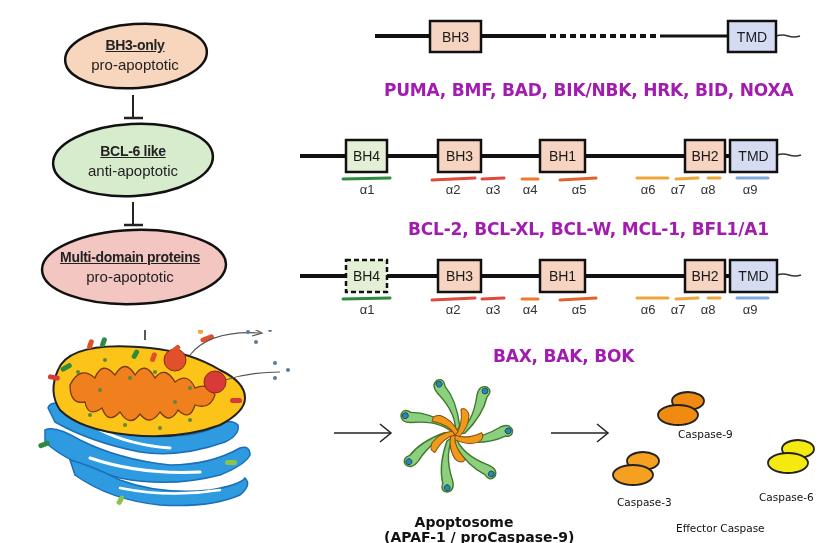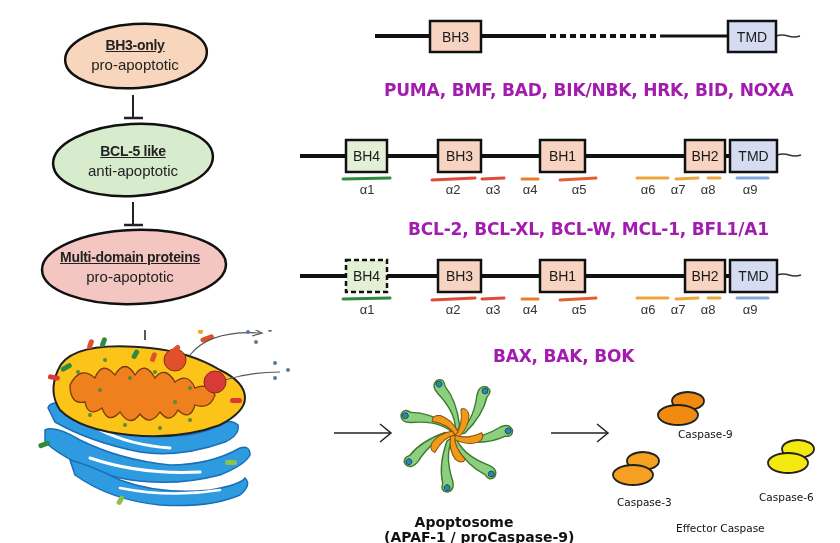--- a/index.html
+++ b/index.html
@@ -32,21 +32,21 @@
   <ellipse cx="134" cy="267" rx="92" ry="37" fill="#f4c6c2" stroke="#111" stroke-width="2.5" transform="rotate(-2 134 267)"></ellipse>
 
   <line x1="145" y1="330" x2="145" y2="378" stroke="#222" stroke-width="1.5"></line>
 </svg>
 
 <div class="bubble-text" style="left:70px;top:36px;width:130px;">
   <div class="t1">BH3-only</div>
   <div class="t2">pro-apoptotic</div>
 </div>
 <div class="bubble-text" style="left:63px;top:142px;width:140px;">
-  <div class="t1">BCL-5 like</div>
+  <div class="t1">BCL-6 like</div>
   <div class="t2">anti-apoptotic</div>
 </div>
 <div class="bubble-text" style="left:40px;top:248px;width:180px;">
   <div class="t1">Multi-domain proteins</div>
   <div class="t2">pro-apoptotic</div>
 </div>
 
 <svg class="abs" style="left:370px;top:14px" width="470" height="50">
   <line x1="5" y1="22" x2="60" y2="22" stroke="#111" stroke-width="4"></line>
   <line x1="111" y1="22" x2="170" y2="22" stroke="#111" stroke-width="4"></line>

